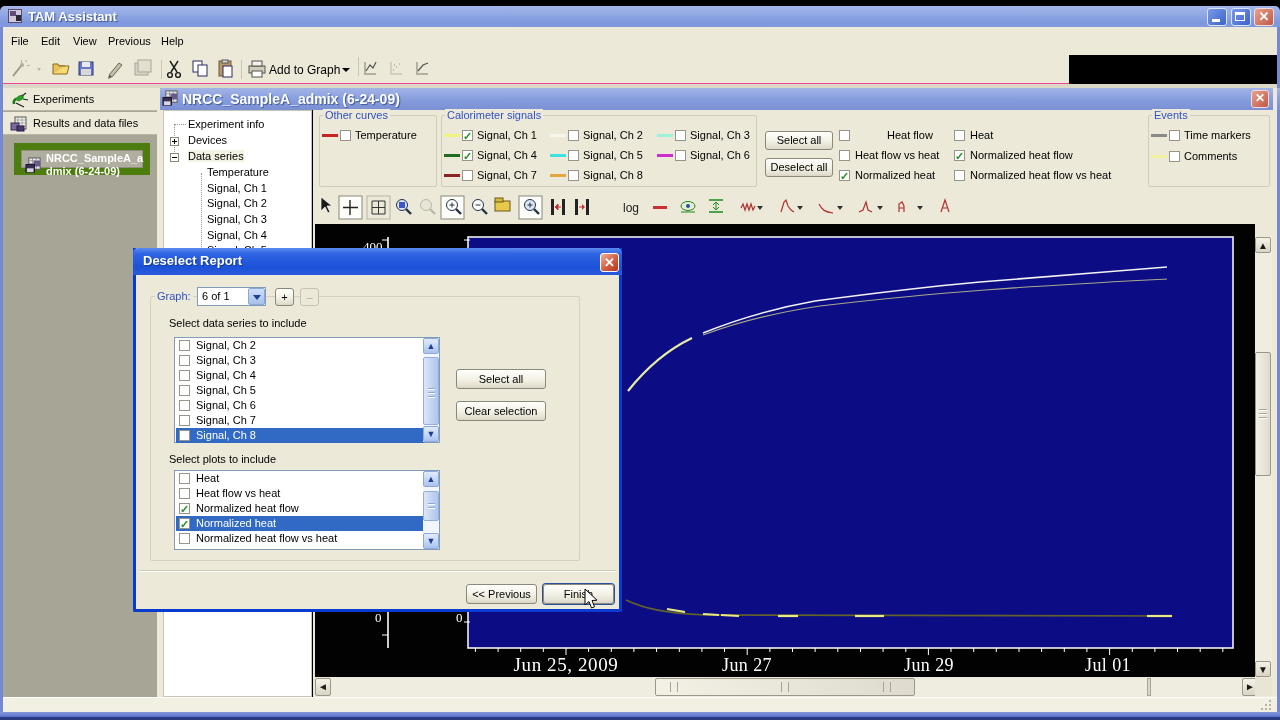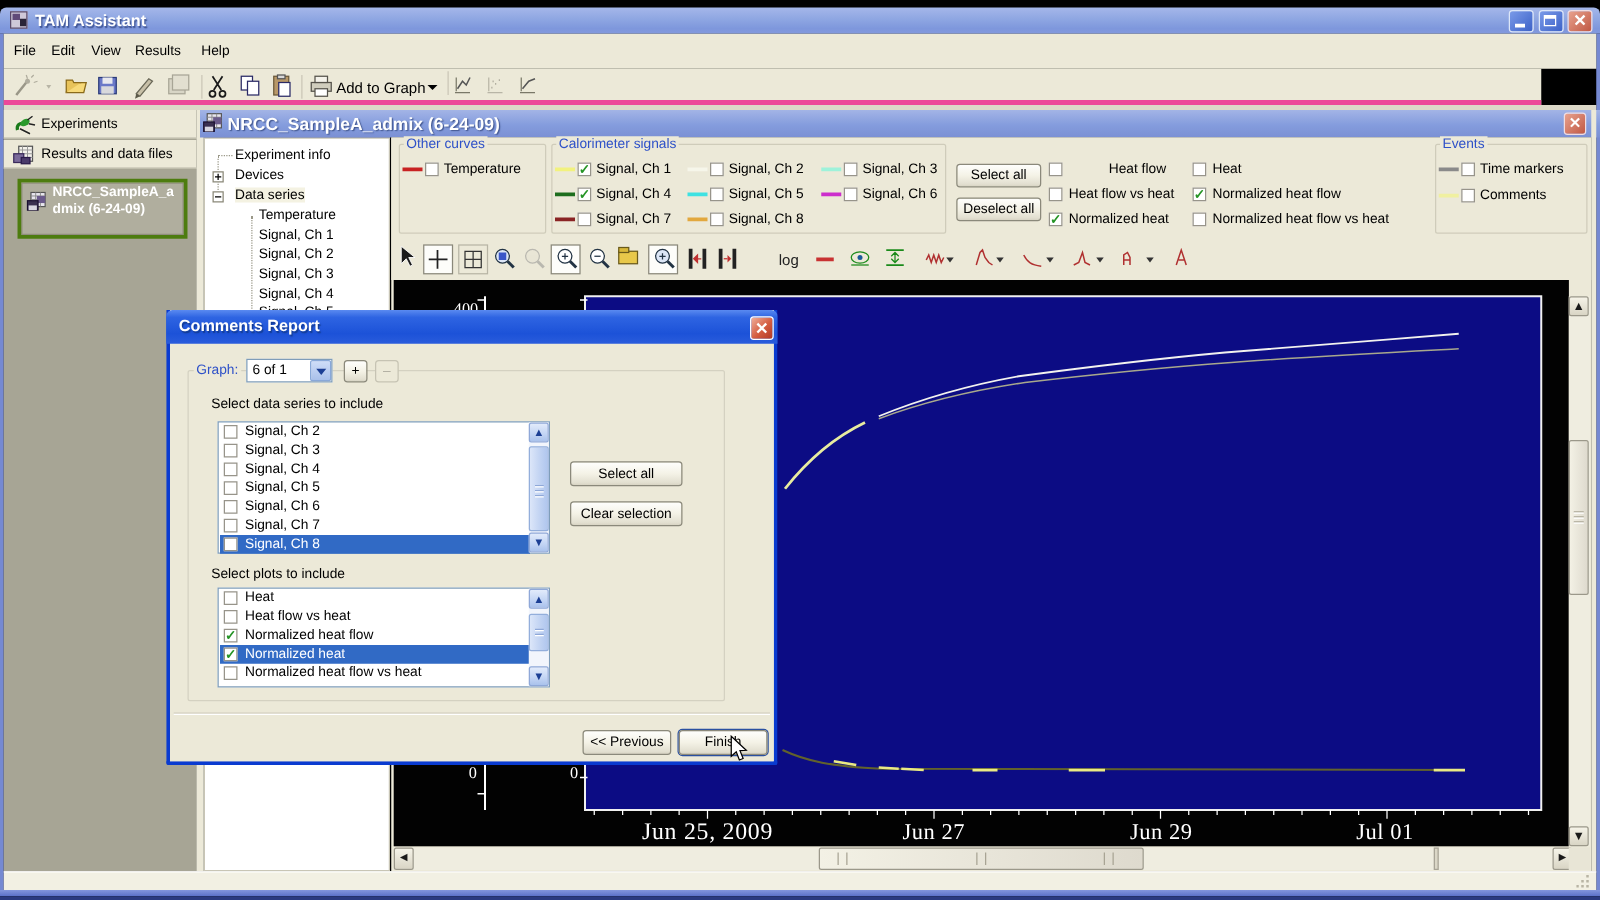--- a/index.html
+++ b/index.html
@@ -46,25 +46,25 @@
 
 <div class="abs" style="left:0;top:27px;width:3px;height:685px;background:#7589d2;"></div>
 <div class="abs" style="left:1277px;top:27px;width:3px;height:685px;background:#7589d2;"></div>
 <div class="abs" style="left:0;top:712px;width:1280px;height:5px;background:linear-gradient(180deg,#8396dd,#5a70c8);"></div>
 <div class="abs" style="left:0;top:717px;width:1280px;height:3px;background:#2a3a80;"></div>
 
 <div class="abs" style="left:3px;top:27px;width:1274px;height:28px;background:#ece9d8;">
   <div class="abs txt11" style="left:8px;top:8px;">File</div>
   <div class="abs txt11" style="left:38px;top:8px;">Edit</div>
   <div class="abs txt11" style="left:70px;top:8px;">View</div>
-  <div class="abs txt11" style="left:105px;top:8px;">Results</div>
+  <div class="abs txt11" style="left:105px;top:8px;">Previous</div>
   <div class="abs txt11" style="left:158px;top:8px;">Help</div>
 </div>
 
-<div class="abs" style="left:3px;top:55px;width:1230px;height:29px;background:#ece9d8;border-bottom:4px solid #ec4899;">
+<div class="abs" style="left:3px;top:55px;width:1066px;height:29px;background:#ece9d8;border-bottom:1px solid #ec4899;">
   <svg class="abs" style="left:6px;top:3px;" width="420" height="24" viewBox="0 0 420 24">
 
     <path d="M4 18 L12 8" stroke="#9a9788" stroke-width="2"></path>
     <circle cx="13" cy="7" r="2" fill="#b0ad9e"></circle>
     <path d="M16 4l2-2M18 8l3-1M12 2l1 3" stroke="#b0ad9e" stroke-width="1"></path>
     <path d="M28 10 l4 0 l-2 3 z" fill="#b8b5a6"></path>
 
     <path d="M44 16 L46 8 L60 8 L58 16 Z" fill="#f7d978" stroke="#8a6a1a"></path>
     <path d="M44 16 L44 6 L49 6 L50 8 L56 8" fill="#e8c35a" stroke="#8a6a1a"></path>
 
@@ -125,21 +125,21 @@
   <div class="abs" style="left:0;top:24px;width:154px;height:23px;background:#ece9d8;border-bottom:1px solid #b8b5a5;">
     <svg class="abs" style="left:7px;top:3px;" width="18" height="18" viewBox="0 0 18 18">
       <rect x="5" y="2" width="11" height="12" fill="#f4f2ec" stroke="#555"></rect>
       <path d="M5 5 h11 M5 8 h11 M5 11 h11 M8 2 v12 M12 2 v12" stroke="#999" stroke-width="0.8"></path>
       <rect x="1" y="8" width="8" height="7" fill="#7a6a9a" stroke="#3a2a5a"></rect>
       <rect x="7" y="11" width="7" height="5" fill="#4a3a6a" stroke="#2a1a4a"></rect>
     </svg>
     <div class="abs txt11" style="left:30px;top:5px;">Results and data files</div>
   </div>
 
-  <div class="abs" style="left:11px;top:55px;width:136px;height:48px;background:#b0ae9e;border:3px solid #4d7c0f;box-shadow:inset 0 0 0 1px #908e7e;">
+  <div class="abs" style="left:11px;top:55px;width:136px;height:32px;background:#b0ae9e;border:7px solid #4d7c0f;box-shadow:inset 0 0 0 1px #908e7e;">
     <svg class="abs" style="left:4px;top:7px;" width="17" height="17" viewBox="0 0 18 18">
       <rect x="4" y="1" width="12" height="12" fill="#e8e6ee" stroke="#555"></rect>
       <path d="M4 4 h12 M4 7 h12 M8 1 v12 M12 1 v12" stroke="#888" stroke-width="0.8"></path>
       <rect x="9" y="4" width="7" height="6" fill="#6a5a8a"></rect>
       <rect x="1" y="8" width="9" height="8" fill="#3a3050" stroke="#1a1030"></rect>
       <rect x="2" y="12" width="7" height="4" fill="#d8d6e0"></rect>
     </svg>
     <div class="abs white" style="left:25px;top:2px;font-size:11px;font-weight:bold;line-height:13px;">NRCC_SampleA_a<br>dmix (6-24-09)</div>
   </div>
 
@@ -423,21 +423,21 @@
         <rect x="8" y="0" width="2" height="2"></rect>
         <rect x="0" y="8" width="2" height="2"></rect>
         <rect x="4" y="4" width="2" height="2"></rect>
       </g>
   </svg>
 </div>
 
 <div id="dialog" class="abs" style="left:133px;top:248px;width:489px;height:364px;">
     <div style="position: absolute; left: 0px; top: 0px; width: 489px; height: 364px; background: rgb(236, 233, 216); border-right: 3px solid rgb(10, 59, 208); border-bottom: 3px solid rgb(10, 59, 208); border-left: 3px solid rgb(10, 59, 208); border-image: initial; border-top: none; border-radius: 0px 0px 2px 2px;"></div>
     <div style="position: absolute; left: 0px; top: 0px; width: 489px; height: 27px; border-radius: 5px 5px 0px 0px; background: linear-gradient(rgb(90, 138, 240) 0%, rgb(46, 100, 226) 22%, rgb(28, 82, 216) 70%, rgb(42, 92, 220) 100%);"></div>
-    <div style="position: absolute; left: 10px; top: 5px; font-size: 13px; font-weight: bold; color: rgb(255, 255, 255); text-shadow: rgb(18, 58, 144) 1px 1px 1px;">Comments Report</div>
+    <div style="position: absolute; left: 10px; top: 5px; font-size: 13px; font-weight: bold; color: rgb(255, 255, 255); text-shadow: rgb(18, 58, 144) 1px 1px 1px;">Deselect Report</div>
     <div style="position: absolute; left: 467px; top: 5px; width: 19px; height: 19px; background: linear-gradient(135deg, rgb(240, 176, 156) 0%, rgb(212, 92, 64) 55%, rgb(176, 56, 36) 100%); border: 1px solid rgb(255, 255, 255); border-radius: 3px; color: rgb(255, 255, 255); font-size: 13px; font-weight: bold; text-align: center; line-height: 17px;">✕</div>
     <div style="position: absolute; left: 17px; top: 48px; width: 430px; height: 265px; border: 1px solid rgb(212, 209, 193); border-radius: 2px;"></div>
     <div style="position: absolute; left: 22px; top: 42px; font-size: 11px; color: rgb(46, 81, 200); background: rgb(236, 233, 216); padding: 0px 2px;">Graph:</div>
     <div style="position: absolute; left: 64px; top: 39px; width: 69px; height: 19px; background: rgb(255, 255, 255); border: 1px solid rgb(127, 157, 185);">
       <div style="position: absolute; left: 4px; top: 2px; font-size: 11px; color: rgb(0, 0, 0);">6 of 1</div>
       <div style="position: absolute; left: 50px; top: 0px; width: 17px; height: 17px; background: linear-gradient(rgb(207, 221, 248), rgb(169, 192, 234)); border: 1px solid rgb(137, 168, 216); border-radius: 2px;">
         <div style="position:absolute;left:4px;top:6px;width:0;height:0;border-left:4px solid transparent;border-right:4px solid transparent;border-top:5px solid #1c3f94;"></div>
       </div>
     </div>
     <div class="btn" style="position: absolute; left: 142px; top: 40px; width: 19px; height: 18px; line-height: 16px;">+</div>

